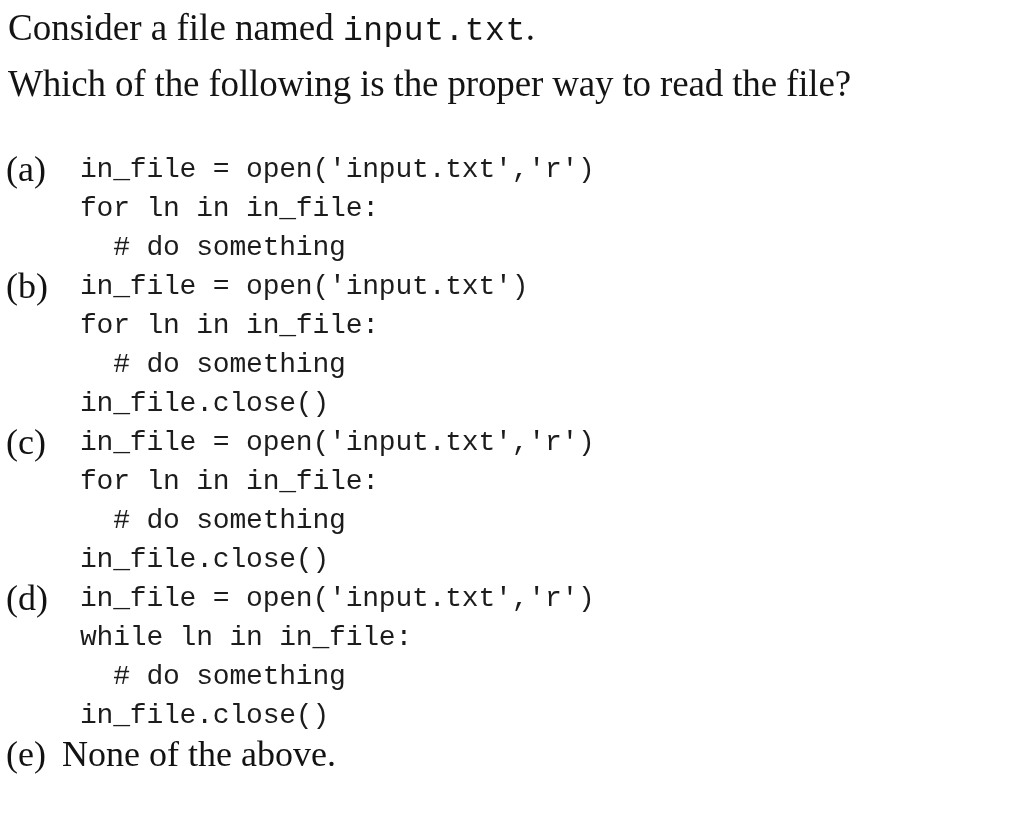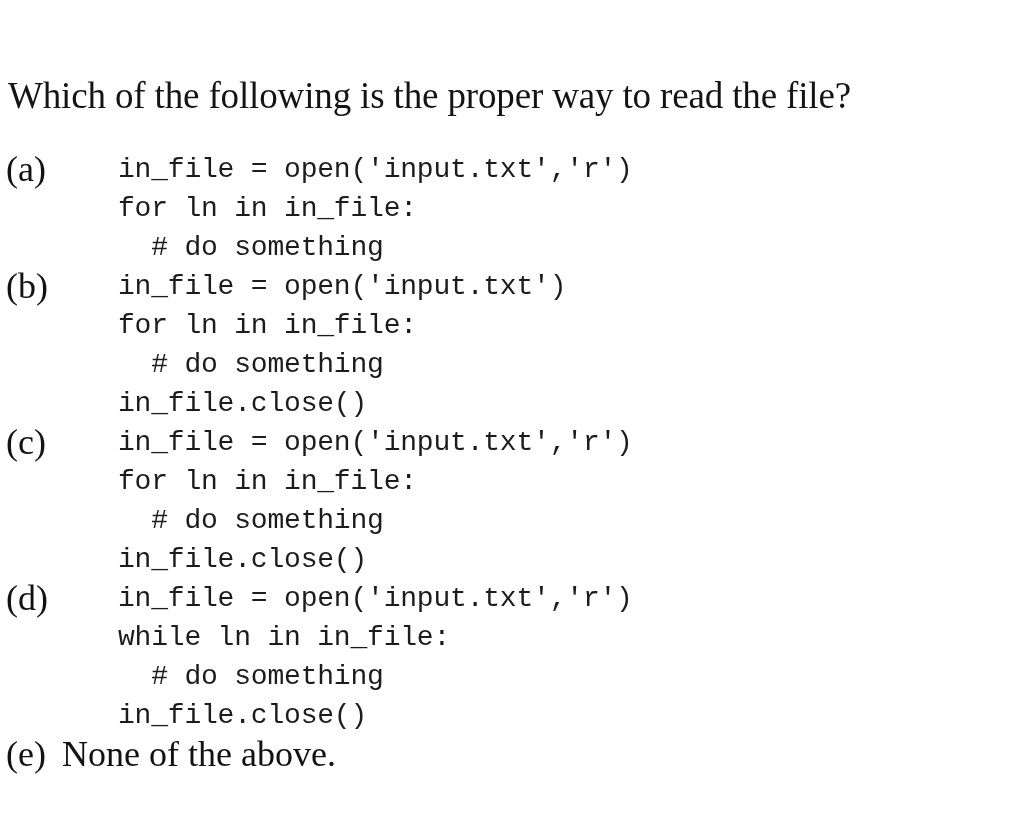--- a/index.html
+++ b/index.html
@@ -28,21 +28,21 @@
   .stem {
     position: absolute;
     left: 8px;
     font-family: "Liberation Serif", "DejaVu Serif", serif;
     font-size: 37px;
     line-height: 44px;
     white-space: nowrap;
     color: #141414;
   }
   .stem-1 { top: 6px; }
-  .stem-2 { top: 74px; letter-spacing: -0.15px; }
+  .stem-2 { top: 62px; letter-spacing: -0.15px; }
 
   .mono-inline {
     font-family: "Liberation Mono", "DejaVu Sans Mono", monospace;
     font-size: 33px;
     letter-spacing: 0.5px;
   }
 
   
   .options {
     position: absolute;
@@ -62,21 +62,21 @@
     width: 66px;
     font-family: "Liberation Serif", "DejaVu Serif", serif;
     font-size: 36px;
     line-height: 39px;
     text-align: left;
     color: #121212;
   }
 
   .opt-code {
     margin: 0;
-    padding: 0 0 0 118px;
+    padding: 0 0 0 80px;
     font-family: "Liberation Mono", "DejaVu Sans Mono", monospace;
     font-size: 28px;
     line-height: 39px;
     letter-spacing: -0.2px;
     white-space: pre;
     color: #1c1c1c;
   }
 
   .opt-prose {
     margin: 0;
@@ -88,20 +88,21 @@
     color: #121212;
   }
 
   .opt-prose-row .opt-label { line-height: 39px; }
 </style>
 </head>
 <body>
 
 <div class="page">
 
+  <div class="stem stem-1"><span>Consider a file named </span><span class="mono-inline">input.txt</span><span>.</span></div>
 
   <div class="stem stem-2">Which of the following is the proper way to read the file?</div>
 
   <div class="options">
 
     <div class="option">
       <span class="opt-label">(a)</span>
       <pre class="opt-code">in_file = open('input.txt','r')
 for ln in in_file:
   # do something</pre>

